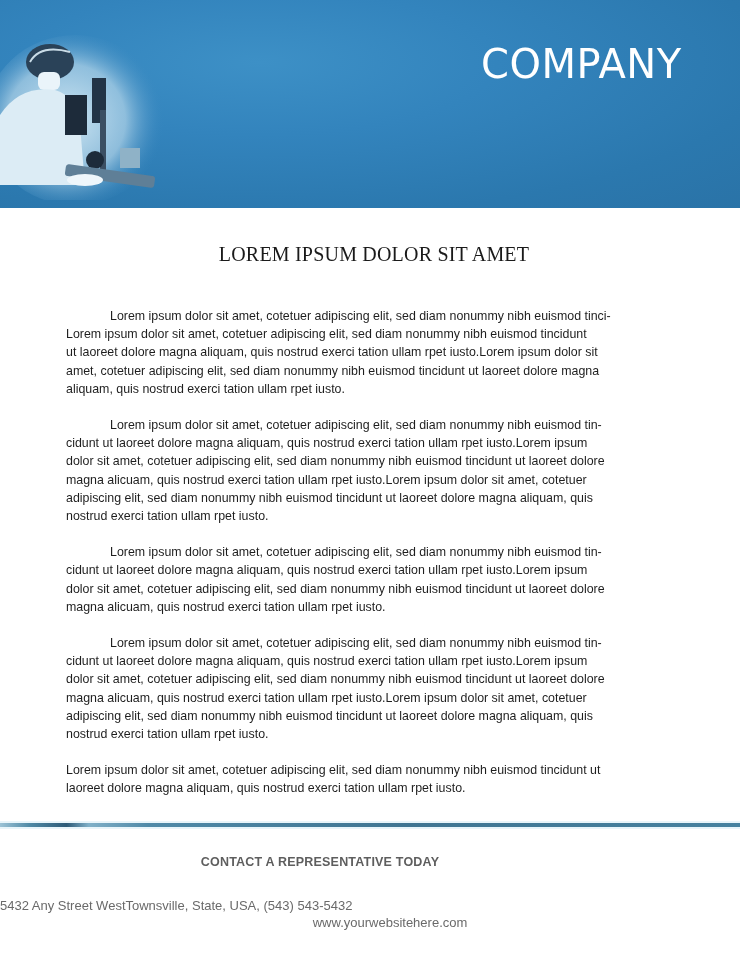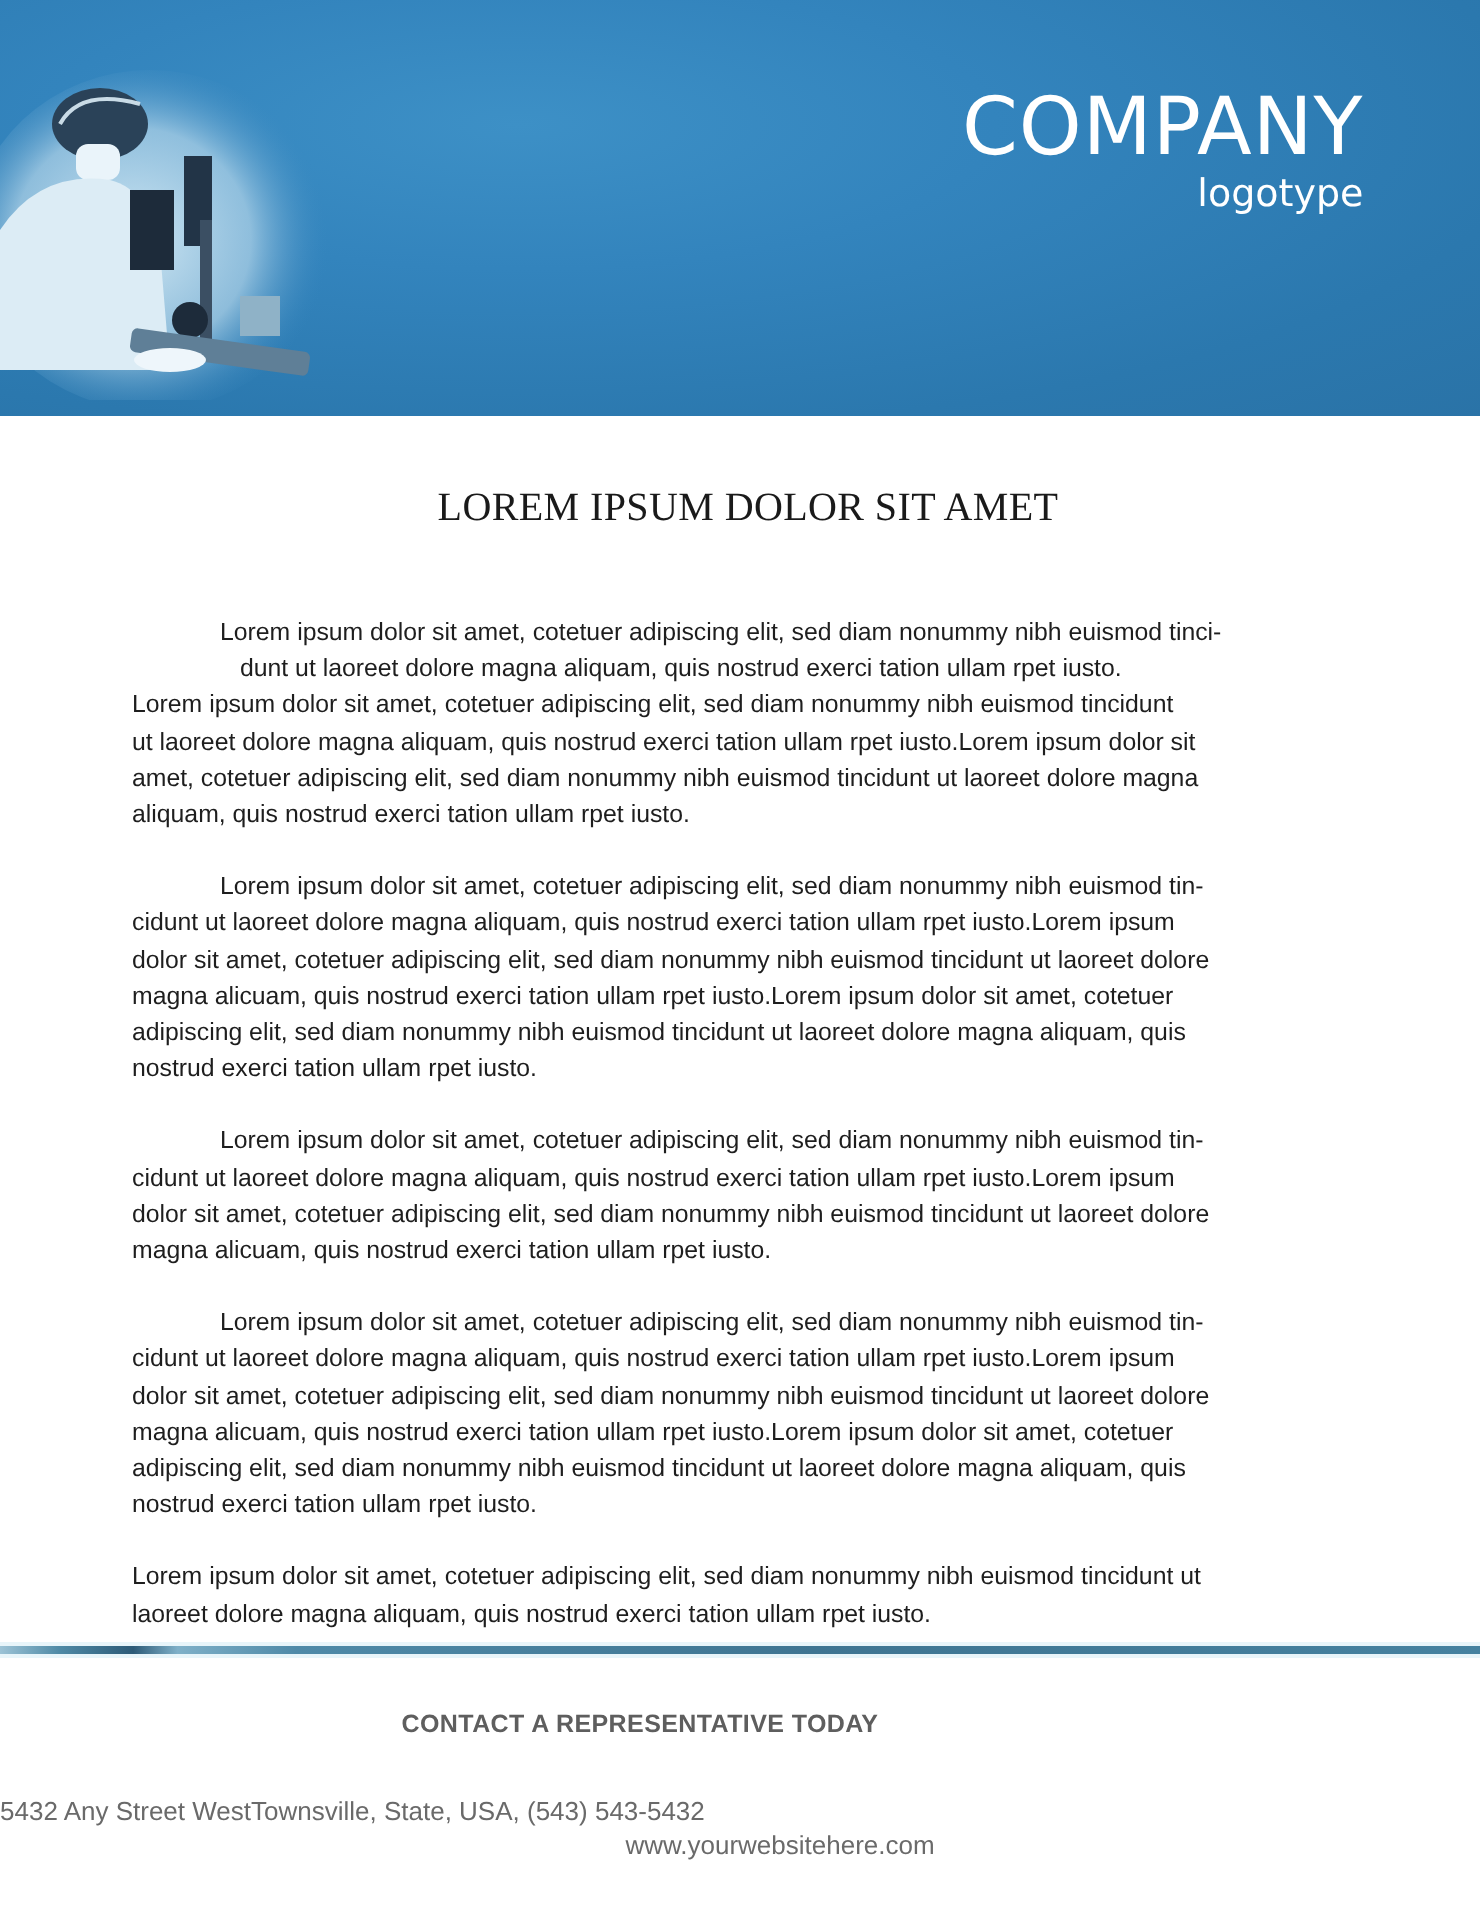--- a/index.html
+++ b/index.html
@@ -88,30 +88,28 @@
     <rect x="65" y="75" width="22" height="40" fill="#1d2b3a"></rect>
     <rect x="92" y="58" width="14" height="45" fill="#223447"></rect>
     <rect x="100" y="90" width="6" height="60" fill="#3b4f63"></rect>
     <circle cx="95" cy="140" r="9" fill="#1d2b3a"></circle>
     <rect x="65" y="150" width="90" height="12" rx="3" fill="#5f7f97" transform="rotate(8 110 156)"></rect>
     <rect x="120" y="128" width="20" height="20" fill="#8fb2c7"></rect>
     <ellipse cx="85" cy="160" rx="18" ry="6" fill="#eef6fb"></ellipse>
   </svg>
   <div class="logo-block">
     <div class="logo-company">COMPANY</div>
-    <div class="logo-sub">logotype</div>
   </div>
 </div>
 
 <h1 class="title" style="margin:0;font-weight:normal;">LOREM IPSUM DOLOR SIT AMET</h1>
 
 <div class="body-text">
   <p class="para">
     <span class="line indent">Lorem ipsum dolor sit amet, cotetuer adipiscing elit, sed diam nonummy nibh euismod tinci-</span>
-    <span class="line indent2">dunt ut laoreet dolore magna aliquam, quis nostrud exerci tation ullam rpet iusto.</span>
     <span class="line">Lorem ipsum dolor sit amet, cotetuer adipiscing elit, sed diam nonummy nibh euismod tincidunt</span>
     <span class="line">ut laoreet dolore magna aliquam, quis nostrud exerci tation ullam rpet iusto.Lorem ipsum dolor sit</span>
     <span class="line">amet, cotetuer adipiscing elit, sed diam nonummy nibh euismod tincidunt ut laoreet dolore magna</span>
     <span class="line">aliquam, quis nostrud exerci tation ullam rpet iusto.</span>
   </p>
   <p class="para">
     <span class="line indent">Lorem ipsum dolor sit amet, cotetuer adipiscing elit, sed diam nonummy nibh euismod tin-</span>
     <span class="line">cidunt ut laoreet dolore magna aliquam, quis nostrud exerci tation ullam rpet iusto.Lorem ipsum</span>
     <span class="line">dolor sit amet, cotetuer adipiscing elit, sed diam nonummy nibh euismod tincidunt ut laoreet dolore</span>
     <span class="line">magna alicuam, quis nostrud exerci tation ullam rpet iusto.Lorem ipsum dolor sit amet, cotetuer</span>

